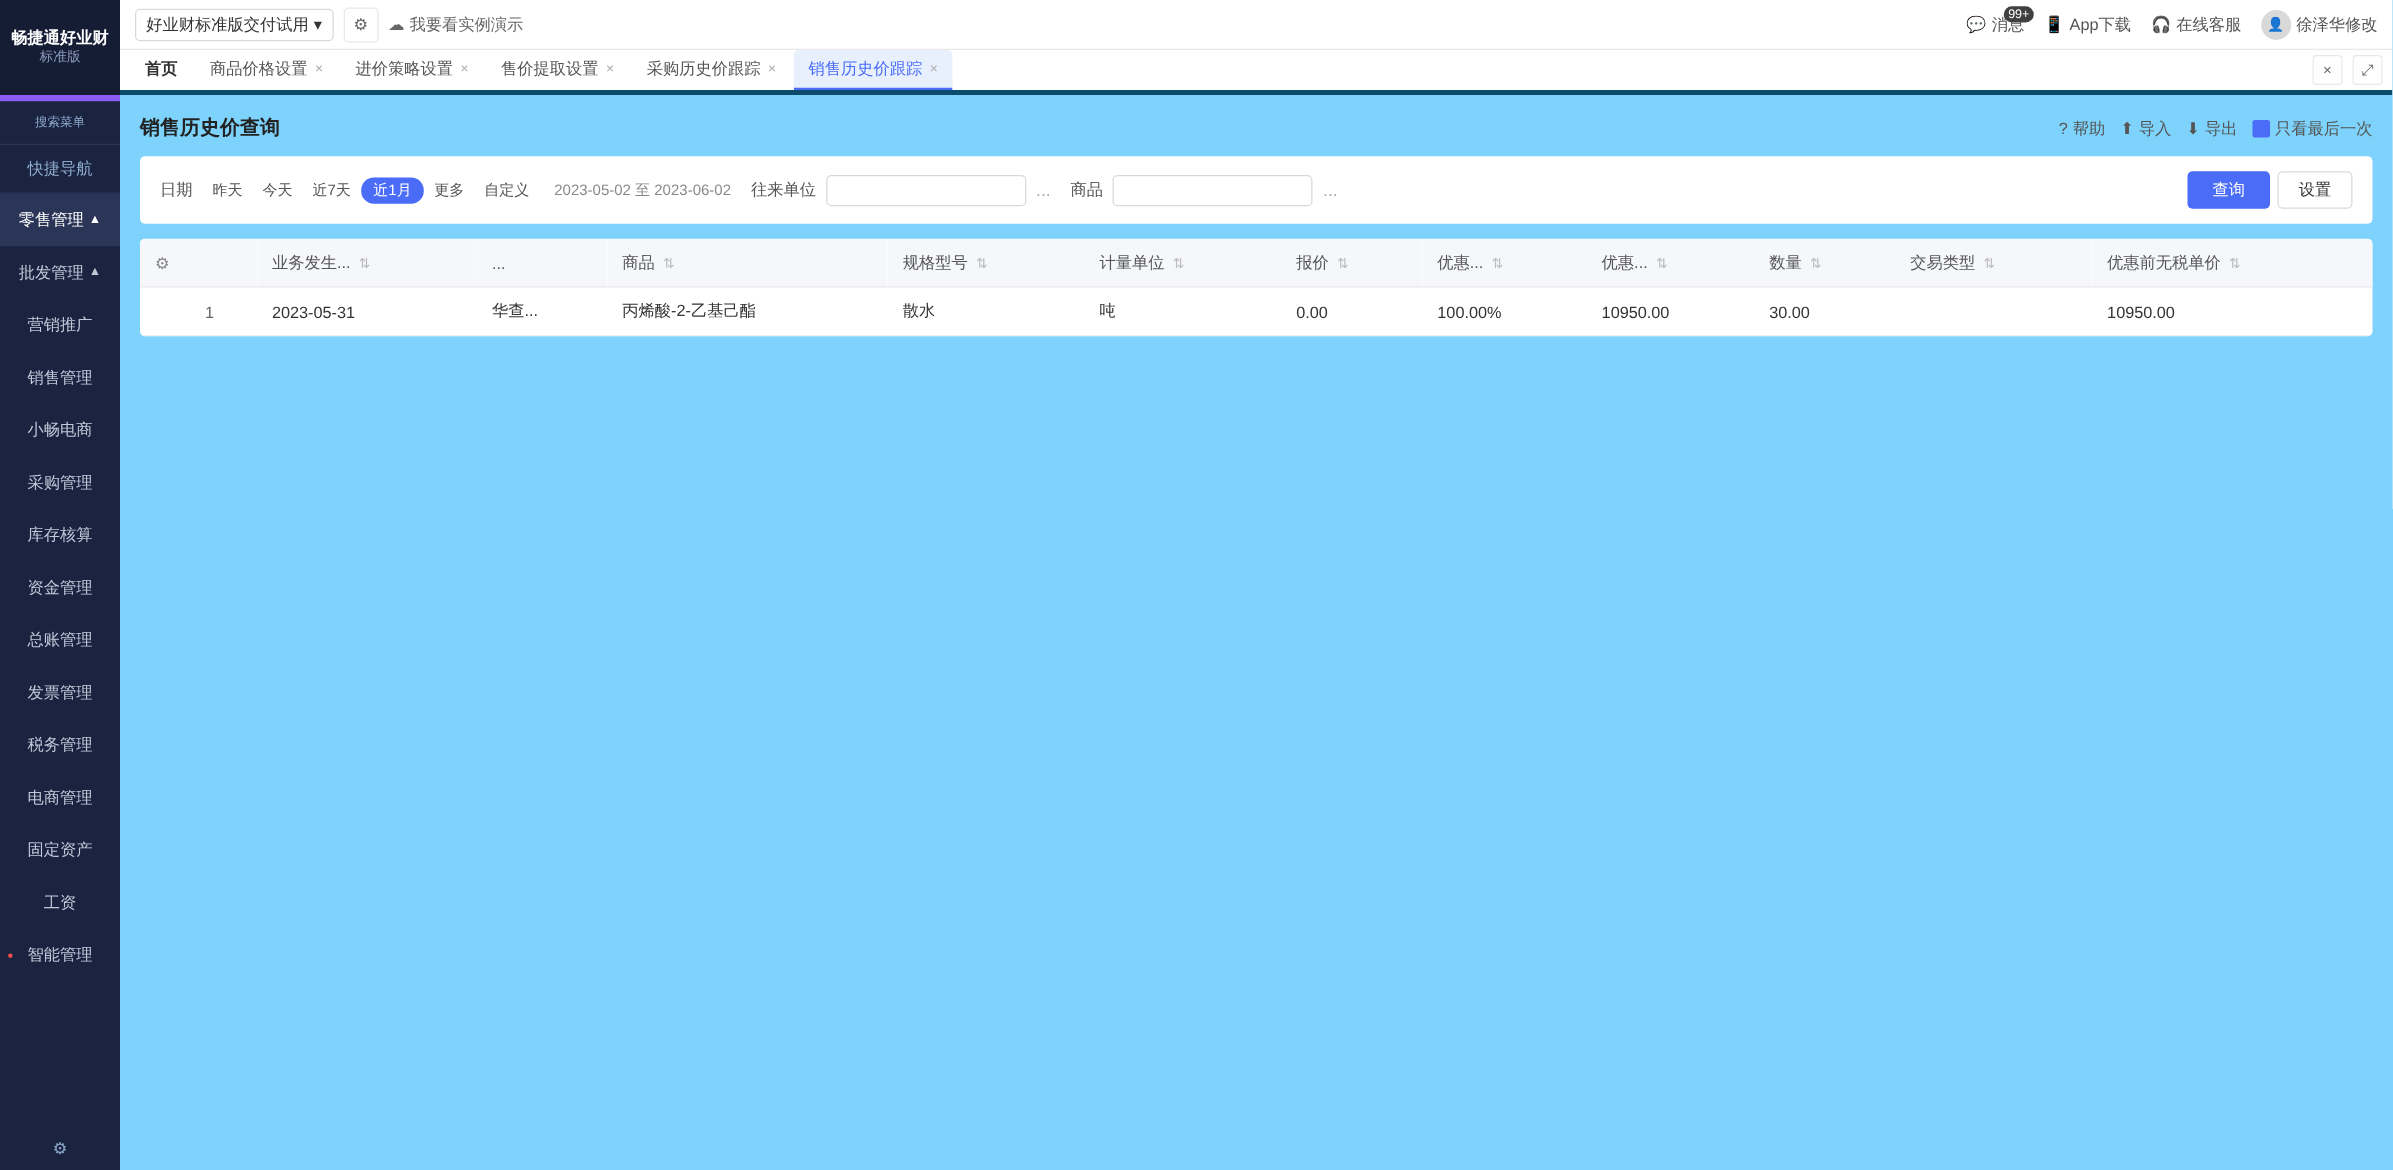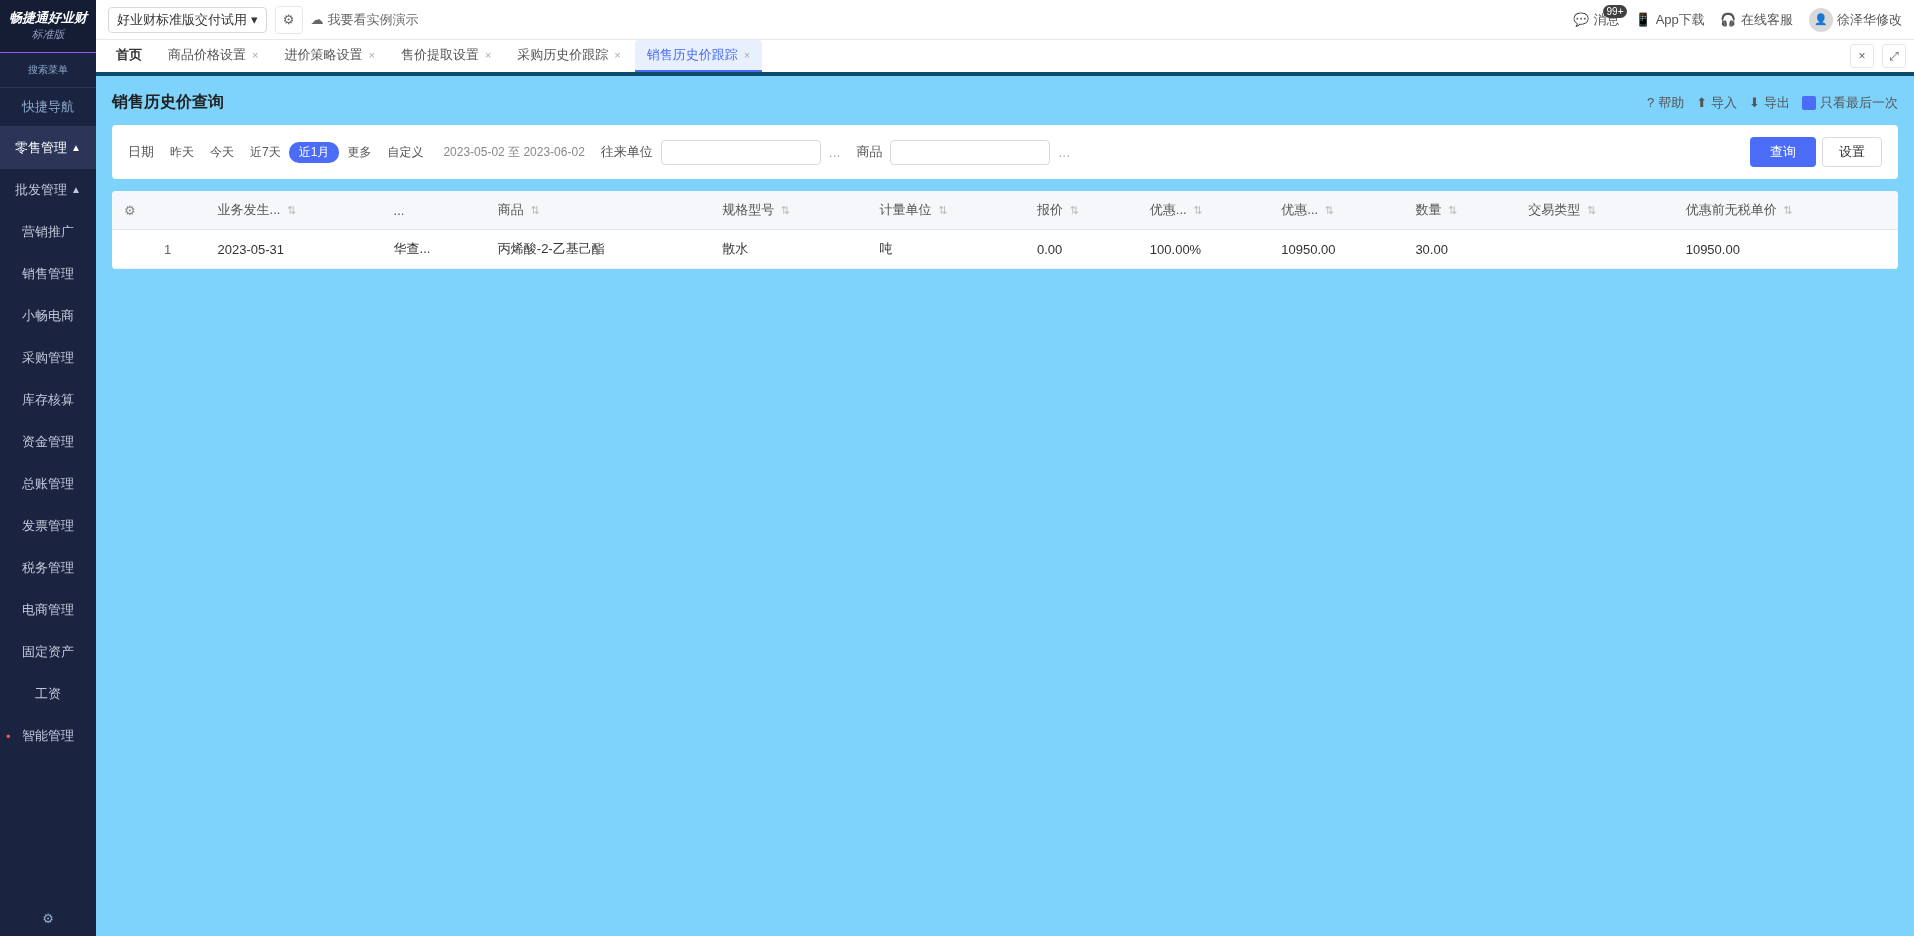--- a/index.html
+++ b/index.html
@@ -1,20 +1,20 @@
 <!DOCTYPE html>
 <html><head>
   <meta charset="utf-8">
   <style>
     * { box-sizing: border-box; margin: 0; padding: 0; }
     body { font-family: 'Microsoft YaHei', Arial, sans-serif; font-size: 13px; background: #f0f2f5; color: #333; display: flex; height: 100vh; overflow: hidden; }
 
     
     .sidebar { width: 96px; background: #1a2340; color: #c0c8d8; display: flex; flex-direction: column; height: 100vh; flex-shrink: 0; }
-    .sidebar-logo { padding: 9px 8px; background: #151d35; text-align: center; color: #fff; font-size: 12px; line-height: 1.4; border-bottom: 1px solid #8b5cf6; font-style: italic; }
+    .sidebar-logo { padding: 21px 8px; background: #151d35; text-align: center; color: #fff; font-size: 12px; line-height: 1.4; border-bottom: 5px solid #8b5cf6; }
     .sidebar-logo .logo-title { font-size: 13px; font-weight: bold; color: #fff; }
     .sidebar-logo .logo-sub { font-size: 11px; color: #8899bb; }
     .sidebar-search { padding: 10px 8px; color: #8eaacc; font-size: 10px; cursor: pointer; text-align: center; border-bottom: 1px solid #2a3558; }
     .sidebar-nav { padding: 10px 8px; color: #8eaacc; font-size: 13px; cursor: pointer; text-align: center; border-bottom: 1px solid #2a3558; }
     .sidebar-item { padding: 12px 8px; font-size: 13px; cursor: pointer; text-align: center; position: relative; display: flex; align-items: center; justify-content: center; gap: 4px; }
     .sidebar-item.active { color: #fff; background: #2a3558; }
     .sidebar-item .arrow { font-size: 10px; }
     .sidebar-item.has-dot::before { content: '•'; color: #ff4d4f; position: absolute; left: 6px; top: 50%; transform: translateY(-50%); }
     .sidebar-bottom { margin-top: auto; padding: 10px 8px; text-align: center; color: #8eaacc; cursor: pointer; }
 

